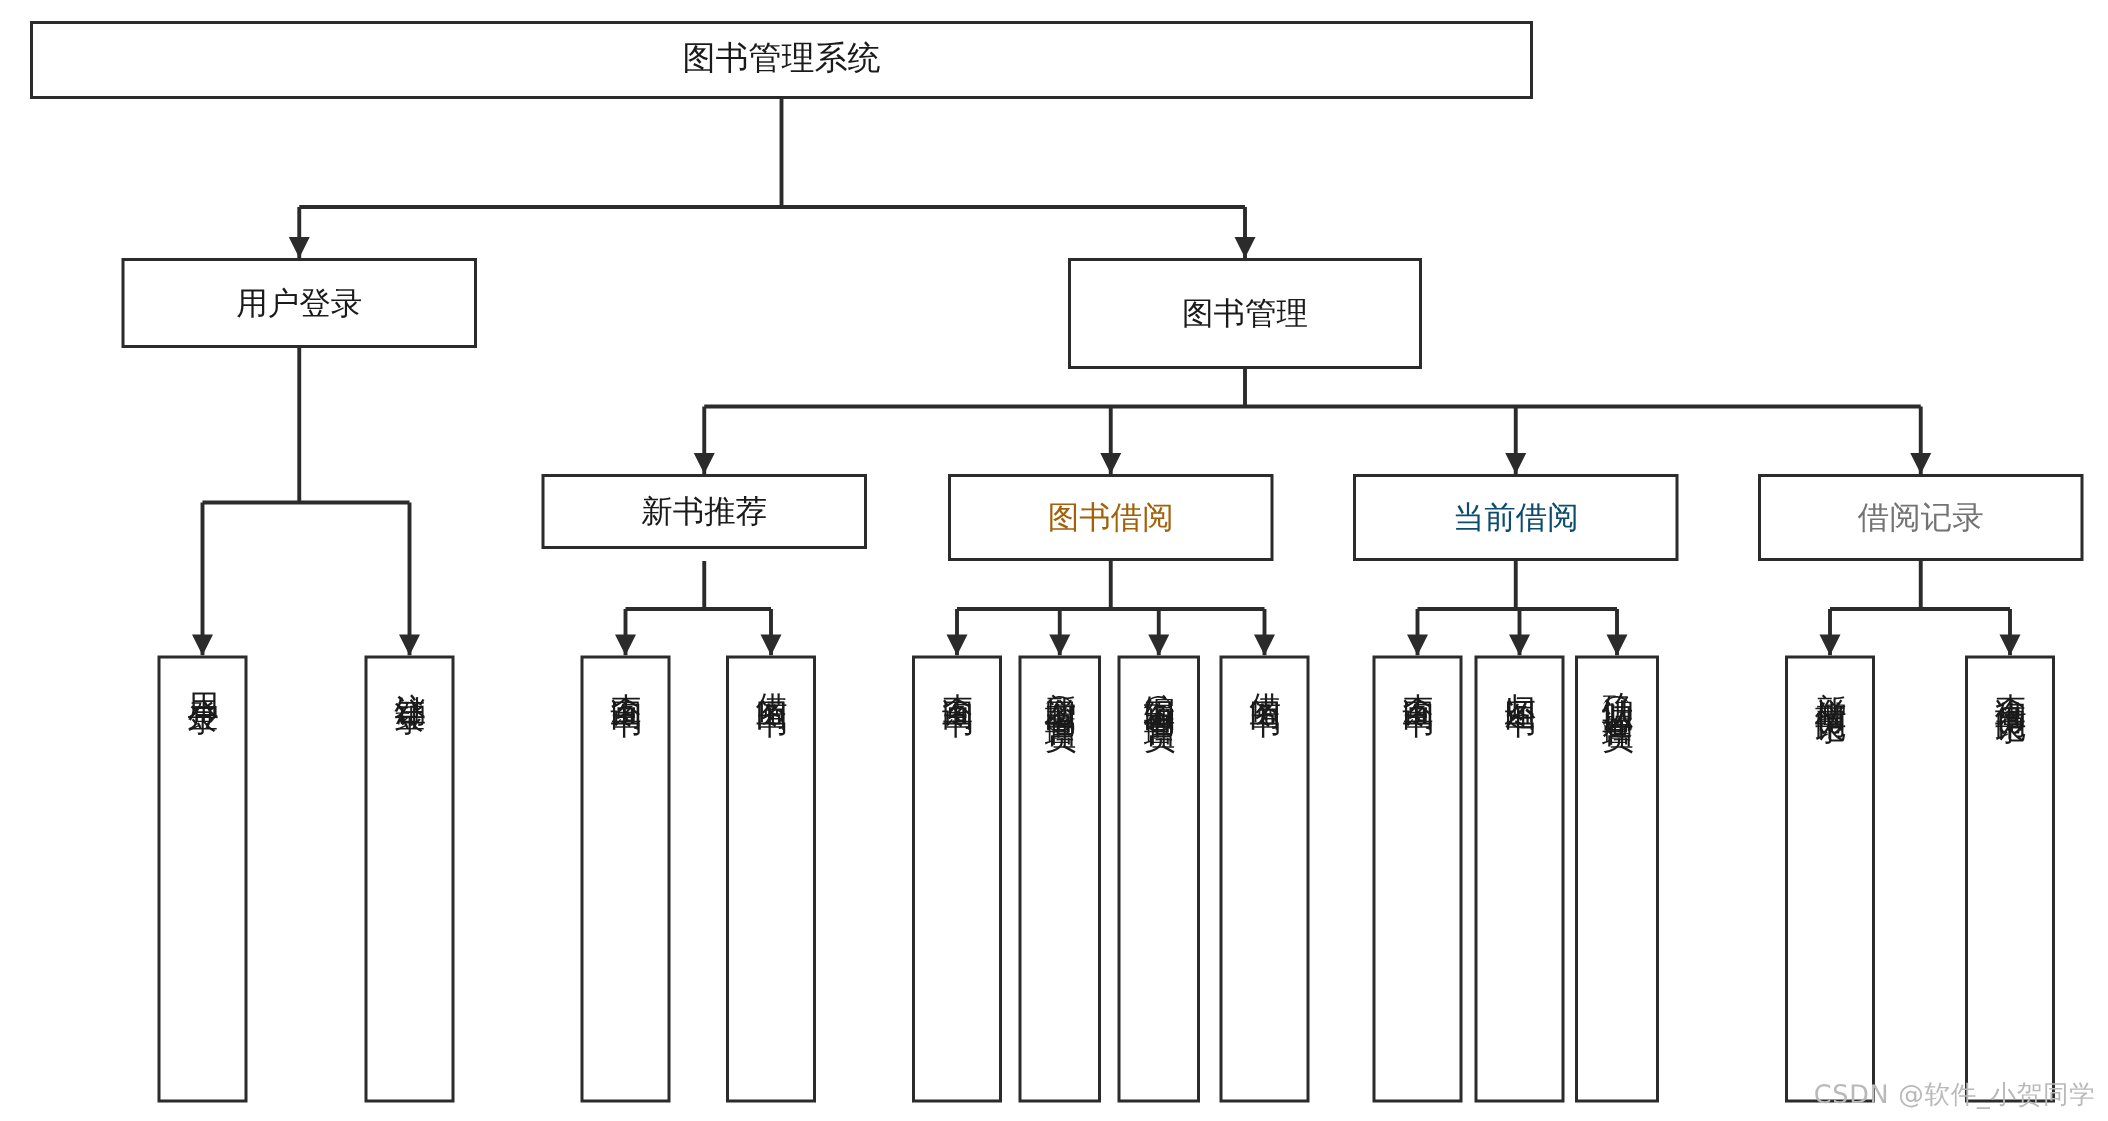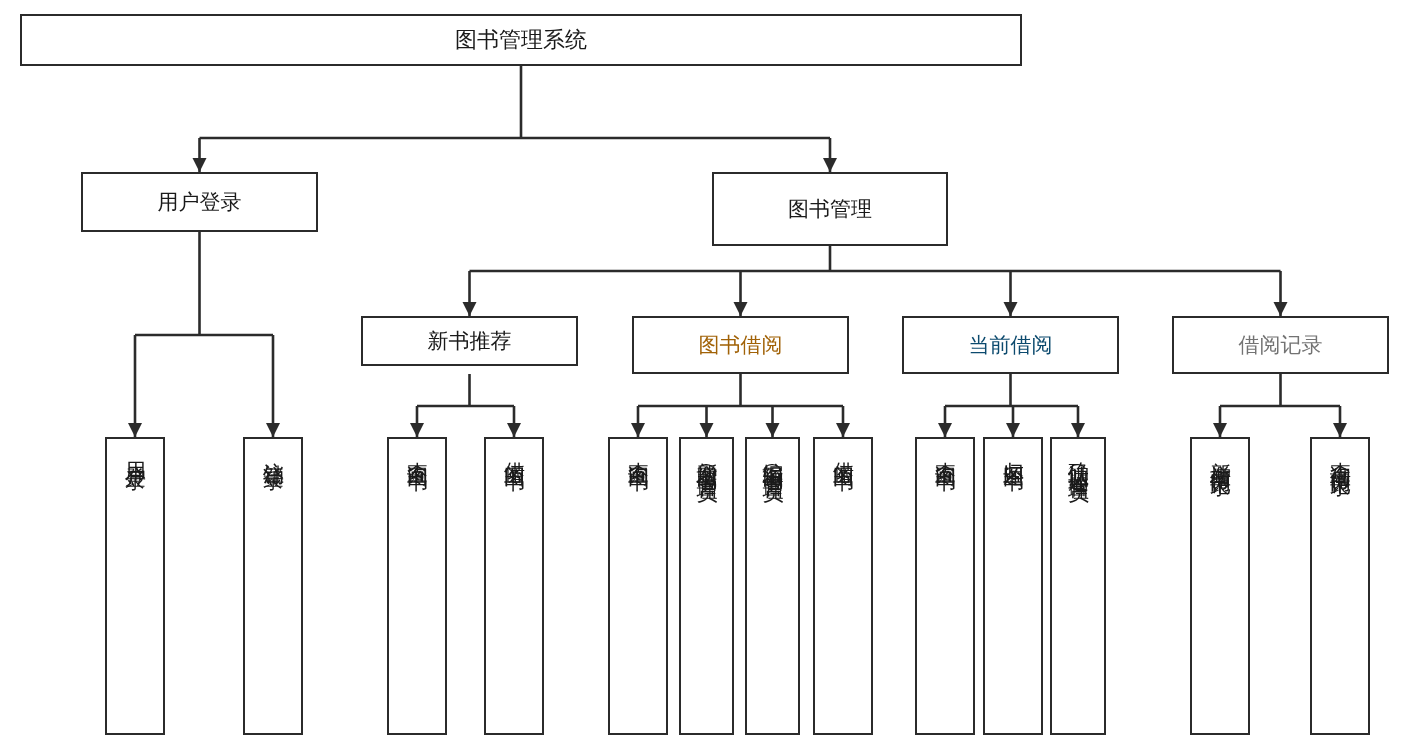--- a/index.html
+++ b/index.html
@@ -181,13 +181,14 @@
       <div class="node vertical" style="left: 1050px; top: 437px; width: 56px; height: 298px; border-color: rgb(43, 43, 43); color: rgb(26, 26, 26);">
         <span class="node-label">确认归还（管理员）</span>
       </div>
       <div class="node vertical" style="left: 1190px; top: 437px; width: 60px; height: 298px; border-color: rgb(43, 43, 43); color: rgb(26, 26, 26);">
         <span class="node-label">新增借阅记录</span>
       </div>
       <div class="node vertical" style="left: 1310px; top: 437px; width: 60px; height: 298px; border-color: rgb(43, 43, 43); color: rgb(26, 26, 26);">
         <span class="node-label">查询借阅记录</span>
       </div>
     </div>
+  <div class="watermark">CSDN @软件_小贺同学</div>
 </div>
 
 </body></html>

